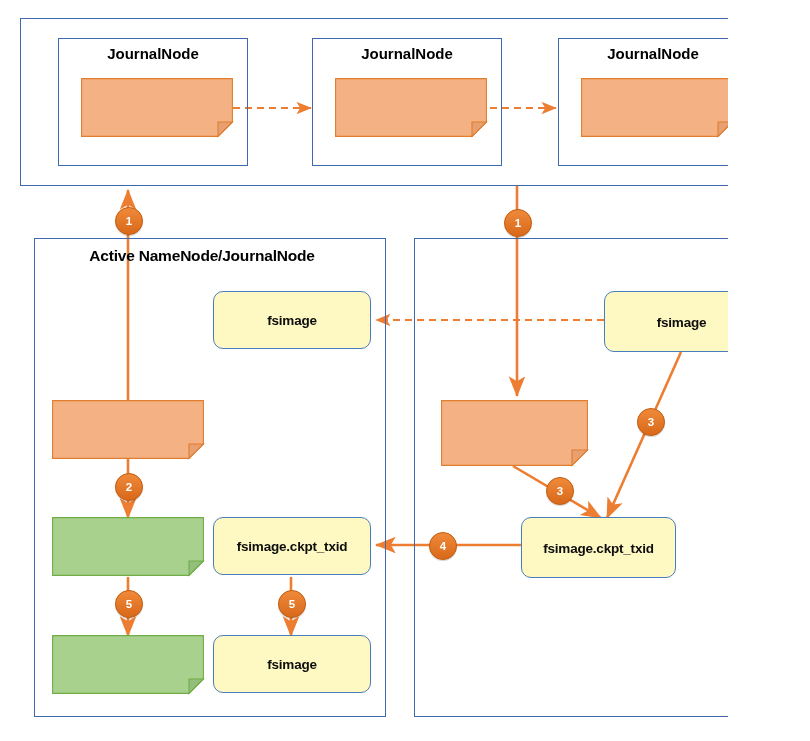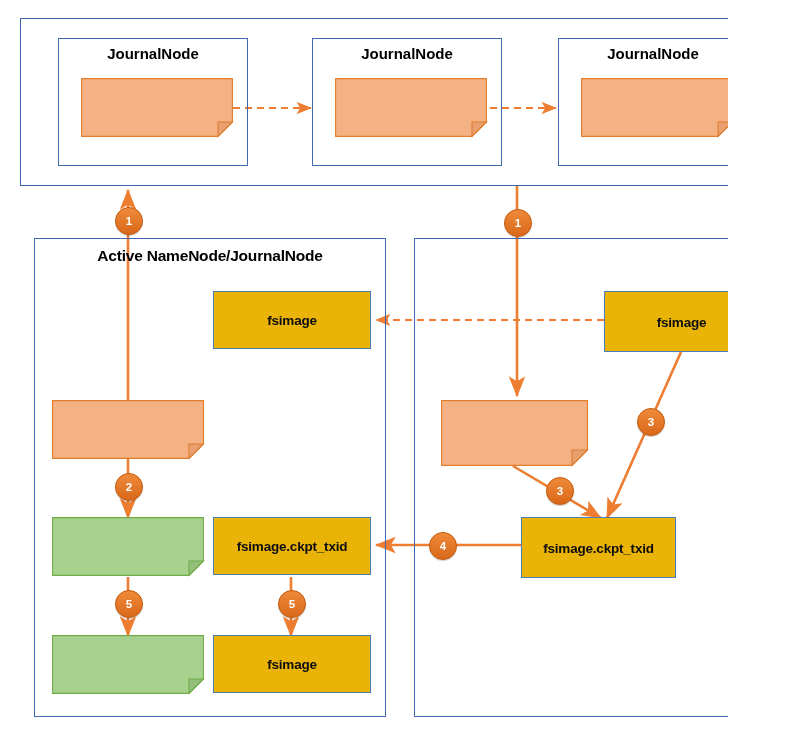--- a/index.html
+++ b/index.html
@@ -13,21 +13,21 @@
   
   .jn-box{position:absolute;border:1.3px solid #3f68b0;background:transparent;box-sizing:border-box;}
   .jn-label{position:absolute;text-align:center;font-weight:bold;color:#000;font-size:15px;white-space:nowrap;}
 
   
   .shape{position:absolute;box-sizing:border-box;}
   .shape .lbl{position:absolute;left:0;right:0;top:50%;transform:translateY(-50%);
               text-align:center;font-weight:bold;color:#0d0d0d;font-size:13.5px;
               letter-spacing:-0.2px;white-space:nowrap;z-index:3;}
   .shape.rect{border:1.1px solid #4a7ebb;background:#9dc3e6;}
-  .shape.rect.blue{background:#eab308;border-color:#4a7ebb;}
+  .shape.rect.blue{background:#fef9c3;border-color:#4a7ebb;border-radius:10px;}
 
   
   .doc{position:absolute;}
 
   
   .svg-layer{position:absolute;left:0;top:0;width:810px;height:741px;overflow:visible;pointer-events:none;}
   .step{position:absolute;width:26px;height:26px;border-radius:50%;
         background:#e2711d;background-image:linear-gradient(#ef8a3a,#d9681a);
         border:1px solid #c75f12;color:#fff;font-size:11.5px;font-weight:bold;
         display:flex;align-items:center;justify-content:center;z-index:8;
@@ -98,21 +98,21 @@
   <div class="jn-label" style="left:558px;top:45px;width:190px;">JournalNode</div>
   <div class="doc" style="left:581px;top:78px;width:152px;height:59px;">
     <svg width="152" height="59" style="position:absolute;left:0;top:0;overflow:visible;">
       <path d="M0.6,0.6 L151.4,0.6 L151.4,44 L137,58.4 L0.6,58.4 Z" fill="#F4B183" stroke="#E07D2E" stroke-width="1.1"></path>
       <path d="M151.4,44 L137,58.4 L137,44 Z" fill="#E8A070" stroke="#E07D2E" stroke-width="1.1"></path>
     </svg>
     <span class="lbl">editslog</span>
   </div>
 
   <div class="panel" style="left:34px;top:238px;width:352px;height:479px;"></div>
-  <div class="panel-title" style="left:34px;top:247px;width:352px;">Active NameNode/JournalNode</div>
+  <div class="panel-title" style="left:26px;top:247px;width:352px;">Active NameNode/JournalNode</div>
 
   <div class="shape rect blue" style="left:213px;top:291px;width:158px;height:58px;">
     <span class="lbl">fsimage</span>
   </div>
 
   <div class="doc" style="left:52px;top:400px;width:152px;height:59px;">
     <svg width="152" height="59" style="position:absolute;left:0;top:0;overflow:visible;">
       <path d="M0.6,0.6 L151.4,0.6 L151.4,44 L137,58.4 L0.6,58.4 Z" fill="#F4B183" stroke="#E07D2E" stroke-width="1.1"></path>
       <path d="M151.4,44 L137,58.4 L137,44 Z" fill="#E8A070" stroke="#E07D2E" stroke-width="1.1"></path>
     </svg>

